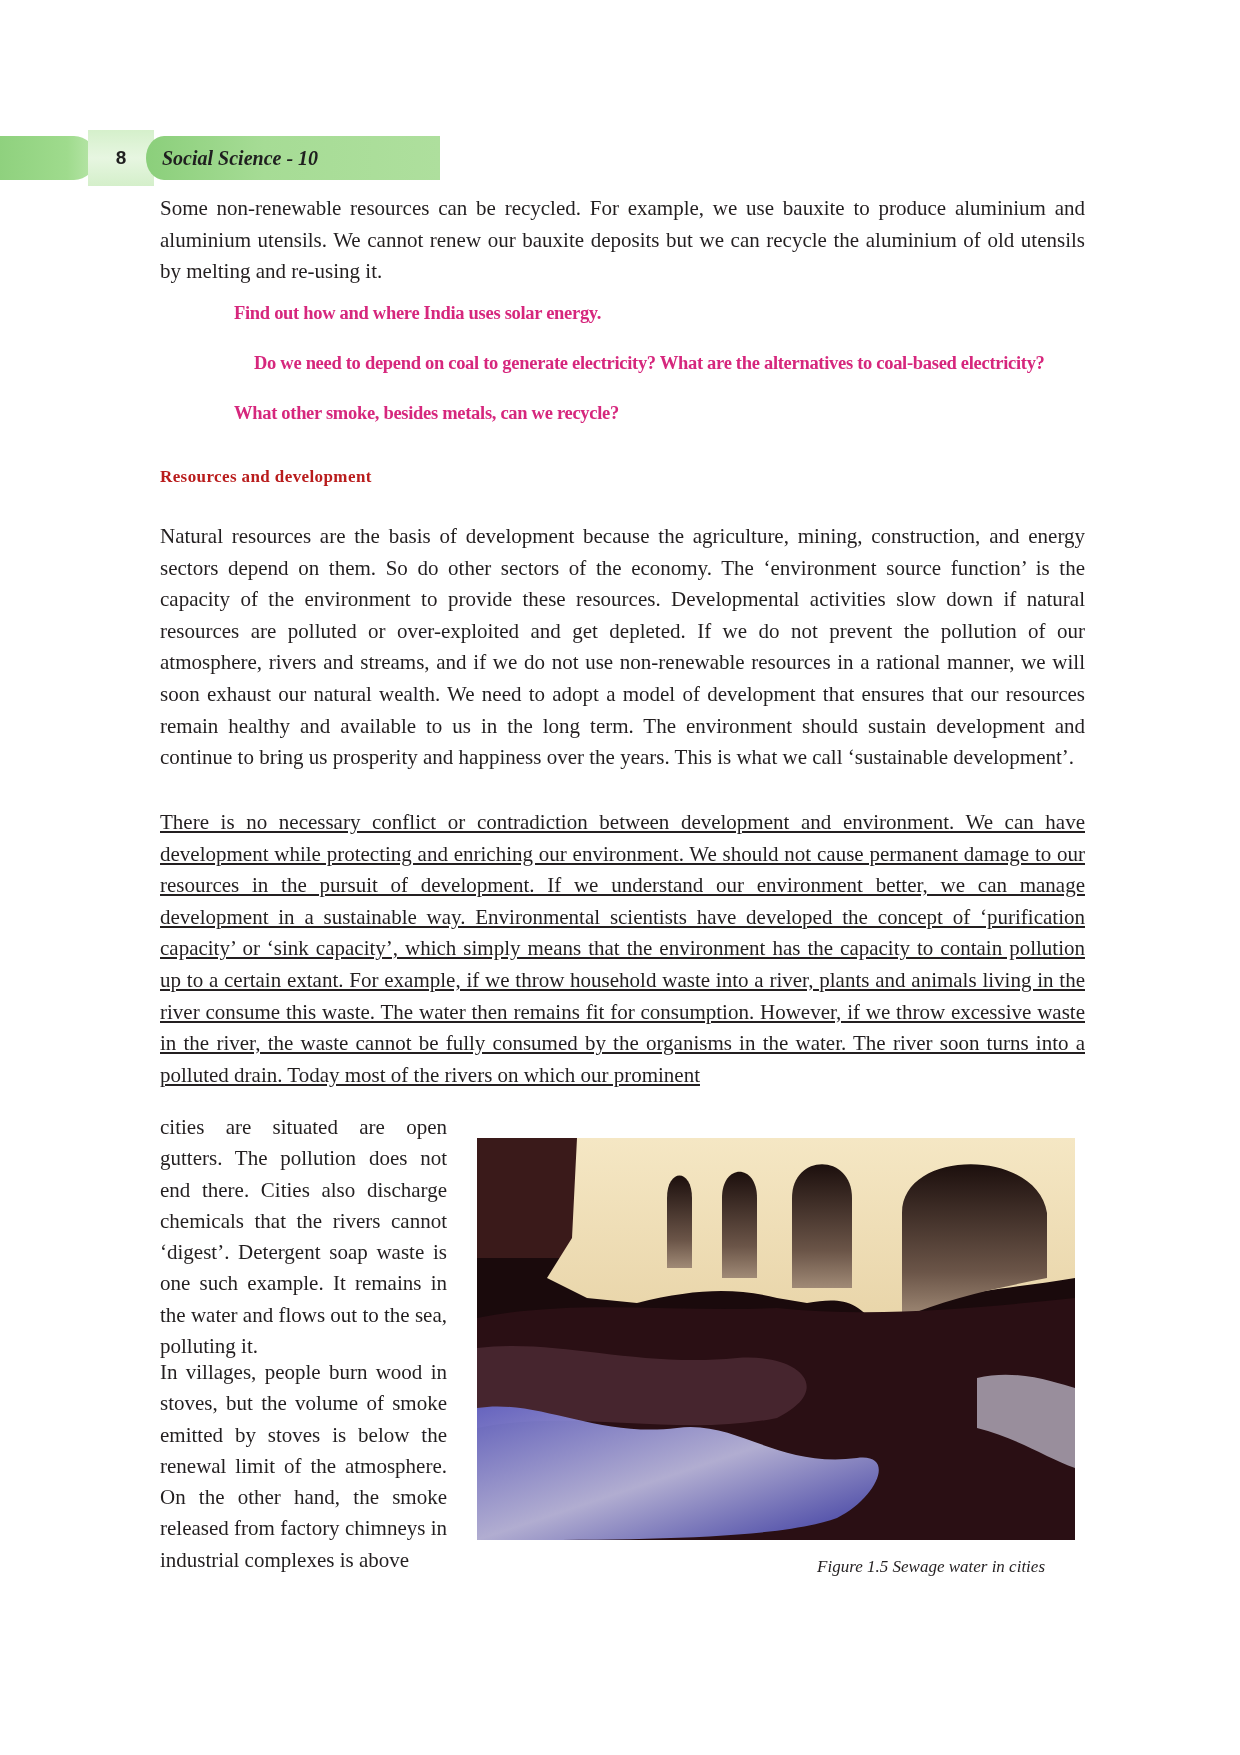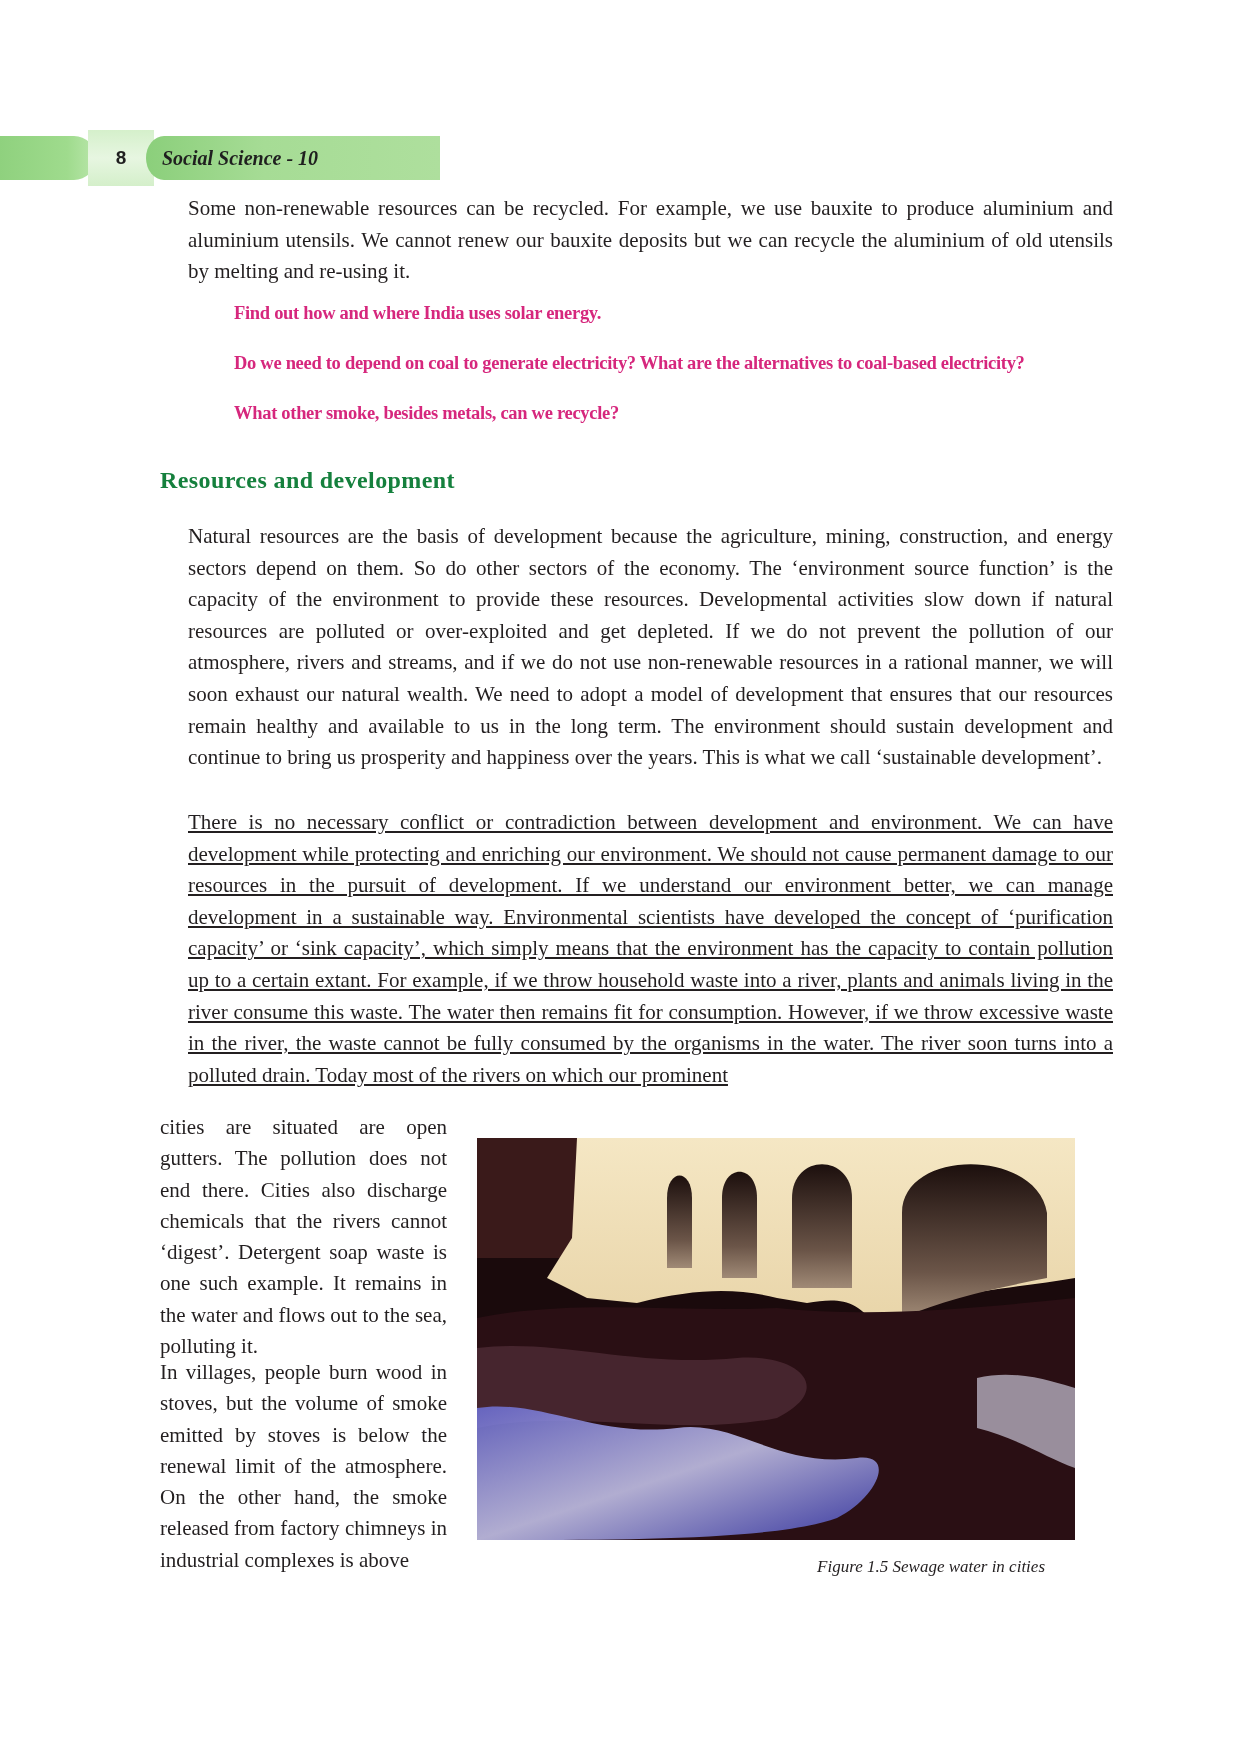--- a/index.html
+++ b/index.html
@@ -17,28 +17,28 @@
       display: flex; align-items: center; justify-content: center;
       font-family: "Liberation Sans", "DejaVu Sans", sans-serif; font-weight: bold;
       font-size: 19px; color: #1f1f1f; }
     .hdr-right { position: absolute; left: 146px; top: 6px; width: 294px; height: 44px;
       background: linear-gradient(90deg, #8bcf7b 0%, #a6dc95 40%, #aedf9d 100%);
       border-radius: 18px 0 0 18px / 22px 0 0 22px; }
     .hdr-title { position: absolute; left: 162px; top: 6px; height: 43px; line-height: 44px;
       font-style: italic; font-weight: bold; font-size: 20px; color: #1f1f1f; }
 
     .text { position: absolute; left: 160px; width: 925px; font-size: 21px;
-      line-height: 31.6px; text-align: justify; margin-left: 28px; }
+      line-height: 31.6px; text-align: justify; }
     .text p { margin: 0; }
 
     .q { position: absolute; left: 234px; font-size: 18.5px; font-weight: bold;
       color: #d6277d; letter-spacing: -0.3px; white-space: nowrap; }
 
-    .section-title { position: absolute; left: 160px; top: 467px; font-size: 24px;
-      font-weight: bold; letter-spacing: 0.4px; color: #15803d; }
+    .section-title { position: absolute; left: 160px; top: 467px; font-size: 17px;
+      font-weight: bold; letter-spacing: 0.4px; color: #b91c1c; }
 
     .col-text { position: absolute; left: 160px; width: 287px; font-size: 21px;
       line-height: 31.3px; text-align: justify; }
     .col-text p { margin: 0; }
 
     .figure { position: absolute; left: 477px; top: 1138px; width: 598px; height: 402px;
       overflow: hidden; background: #1a0a0c; }
     .figure svg { display: block; width: 100%; height: 100%; }
     .caption { position: absolute; left: 477px; top: 1557px; width: 568px; text-align: right;
       font-style: italic; font-size: 17px; color: #231f20; }
@@ -52,21 +52,21 @@
   <div class="hdr-right"></div>
   <div class="hdr-num">8</div>
   <div class="hdr-title">Social Science - 10</div>
 </div>
 
 <div class="text" style="top:193px;">
   <p>Some non-renewable resources can be recycled. For example, we use bauxite to produce aluminium and aluminium utensils. We cannot renew our bauxite deposits but we can recycle the aluminium of old utensils by melting and re-using it.</p>
 </div>
 
 <div class="q" style="top:303px;">Find out how and where India uses solar energy.</div>
-<div class="q" style="top:353px;">Do we need to depend on coal to generate electricity? What are the alternatives to coal-based electricity?</div>
+<div class="q" style="top:353px;margin-left:20px;">Do we need to depend on coal to generate electricity? What are the alternatives to coal-based electricity?</div>
 <div class="q" style="top:403px;">What other smoke, besides metals, can we recycle?</div>
 
 <div class="section-title">Resources and development</div>
 
 <div class="text" style="top:521px;">
   <p>Natural resources are the basis of development because the agriculture, mining, construction, and energy sectors depend on them. So do other sectors of the economy. The ‘environment source function’ is the capacity of the environment to provide these resources. Developmental activities slow down if natural resources are polluted or over-exploited and get depleted. If we do not prevent the pollution of our atmosphere, rivers and streams, and if we do not use non-renewable resources in a rational manner, we will soon exhaust our natural wealth. We need to adopt a model of development that ensures that our resources remain healthy and available to us in the long term. The environment should sustain development and continue to bring us prosperity and happiness over the years. This is what we call ‘sustainable development’.</p>
 </div>
 <div class="text" style="top:807px;text-decoration:underline;">
   <p>There is no necessary conflict or contradiction between development and environment. We can have development while protecting and enriching our environment. We should not cause permanent damage to our resources in the pursuit of development. If we understand our environment better, we can manage development in a sustainable way. Environmental scientists have developed the concept of ‘purification capacity’ or ‘sink capacity’, which simply means that the environment has the capacity to contain pollution up to a certain extant. For example, if we throw household waste into a river, plants and animals living in the river consume this waste. The water then remains fit for consumption. However, if we throw excessive waste in the river, the waste cannot be fully consumed by the organisms in the water. The river soon turns into a polluted drain. Today most of the rivers on which our prominent</p>
 </div>

